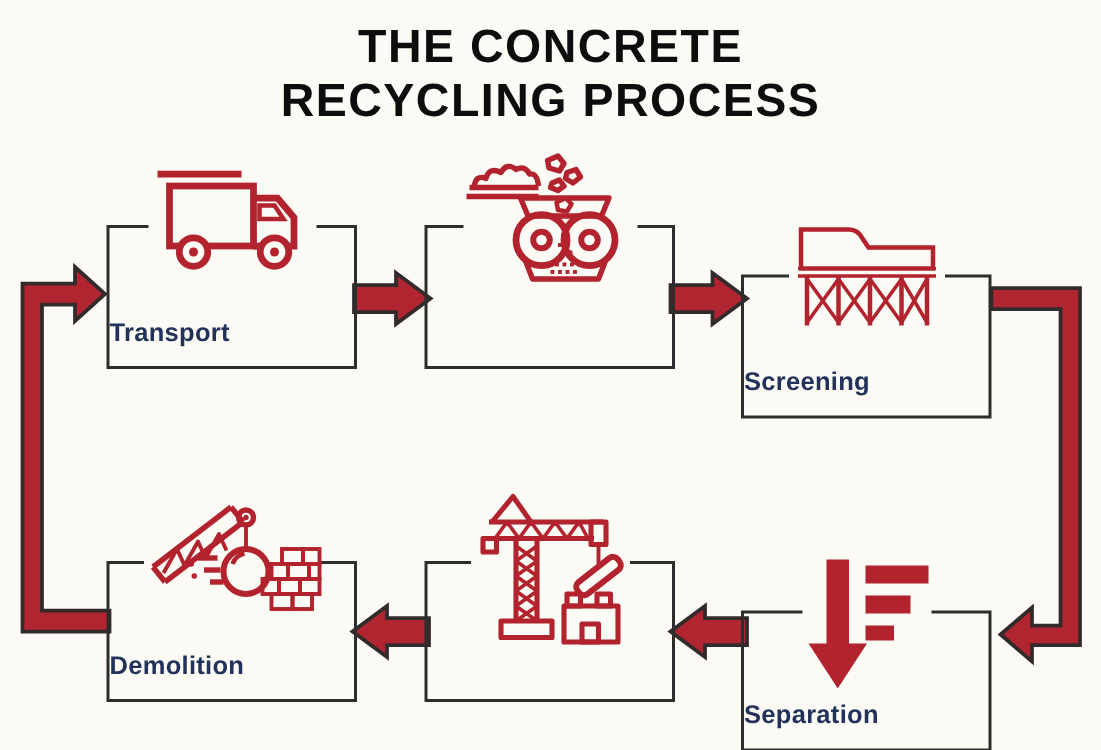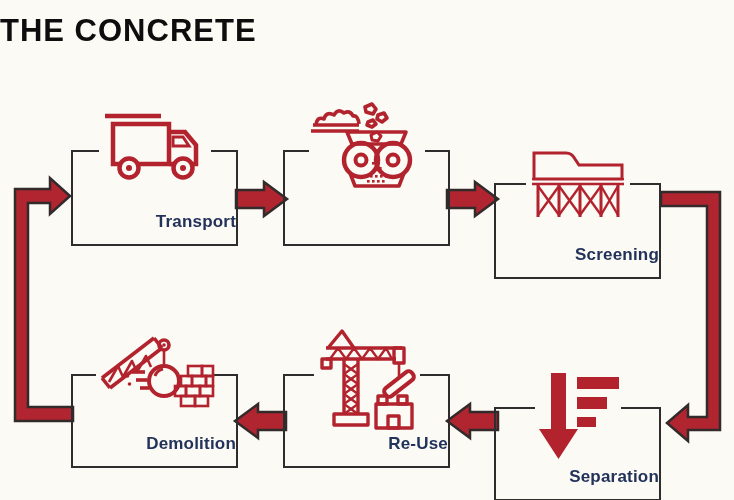--- a/index.html
+++ b/index.html
@@ -2,50 +2,51 @@
 <html><head>
 <meta charset="utf-8">
 <style>
   html,body{margin:0;padding:0;background:#fbfaf4;}
   .canvas{
     position:relative;width:734px;height:500px;background:#fbfaf4;
     font-family:"Liberation Sans",sans-serif;overflow:hidden;
   }
   svg{overflow:visible;display:block;}
   .title{
-    position:absolute;top:13px;left:0;width:100%;text-align:left;
+    position:absolute;top:13px;left:0;width:100%;text-align:center;
     font-weight:bold;font-size:31px;line-height:36px;letter-spacing:1px;
     color:#0d0d0d;
   }
   .step-box{
     position:absolute;width:167px;box-sizing:border-box;
     border:2.5px solid #2f2c2d;background:transparent;
   }
   .row-top{top:150px;height:96px;}
   .row-bottom{top:374px;height:94px;}
   .box-col1{left:71px;}  .box-col2{left:283px;}  .box-col3{left:494px;margin-top:33px;}
   .step-label{
-    position:absolute;left:0;right:0;bottom:12px;text-align:right;
+    position:absolute;left:0;right:0;bottom:12px;text-align:left;
     font-weight:bold;font-size:17px;color:#22325a;letter-spacing:.2px;
   }
   .icon-wrap{
     position:absolute;left:50%;transform:translateX(-50%);
     background:#fbfaf4;display:flex;align-items:flex-start;justify-content:center;
   }
   .arrow{position:absolute;}
   .ic-stroke{stroke:#b2232e;fill:none;}
   .ic-fill{fill:#b2232e;stroke:none;}
 </style>
 </head>
 <body>
 
 <div class="canvas">
 
   <div class="title">
     <div>THE CONCRETE</div>
+    <div>RECYCLING PROCESS</div>
   </div>
 
   <svg class="arrow" style="left:12px;top:172px;" width="64" height="254">
     <path d="M38,17 L38,6 L58,24 L38,42 L38,31 L16,31 L16,235 L61,235 L61,249 L3,249 L3,17 Z" fill="#b0252f" stroke="#332a2b" stroke-width="2.5" stroke-linejoin="miter"></path>
   </svg>
 
   <svg class="arrow" style="left:659px;top:182px;" width="64" height="262">
     <path d="M2,10 L61,10 L61,248 L29,248 L29,259 L8,241 L29,223 L29,235 L48,235 L48,24 L2,24 Z" fill="#b0252f" stroke="#332a2b" stroke-width="2.5" stroke-linejoin="miter"></path>
   </svg>
 
@@ -204,21 +205,20 @@
           <rect x="20" y="88" width="34" height="11"></rect>
           <path d="M85,37 V50" stroke-width="2.6"></path>
           <rect x="68" y="53" width="34" height="10" rx="4" transform="rotate(-38 85 58)" stroke-width="4"></rect>
           <rect x="62" y="78" width="36" height="24"></rect>
           <rect x="64" y="70" width="9" height="8"></rect>
           <rect x="84" y="70" width="9" height="8"></rect>
           <rect x="74" y="90" width="11" height="12"></rect>
         </g>
       </svg>
     </div>
-    <div class="step-label">Re-Use</div>
   </div>
 
   <div class="step-box row-bottom box-col3">
     <div class="icon-wrap" style="top:-36px;width:86px;height:92px;">
       <svg width="86" height="92" viewBox="0 0 86 92">
         <g class="ic-fill">
           <rect x="16" y="0" width="15" height="60"></rect>
           <polygon points="4,56 43,56 23.5,86"></polygon>
           <rect x="42" y="4" width="42" height="12"></rect>
           <rect x="42" y="24" width="30" height="12"></rect>

